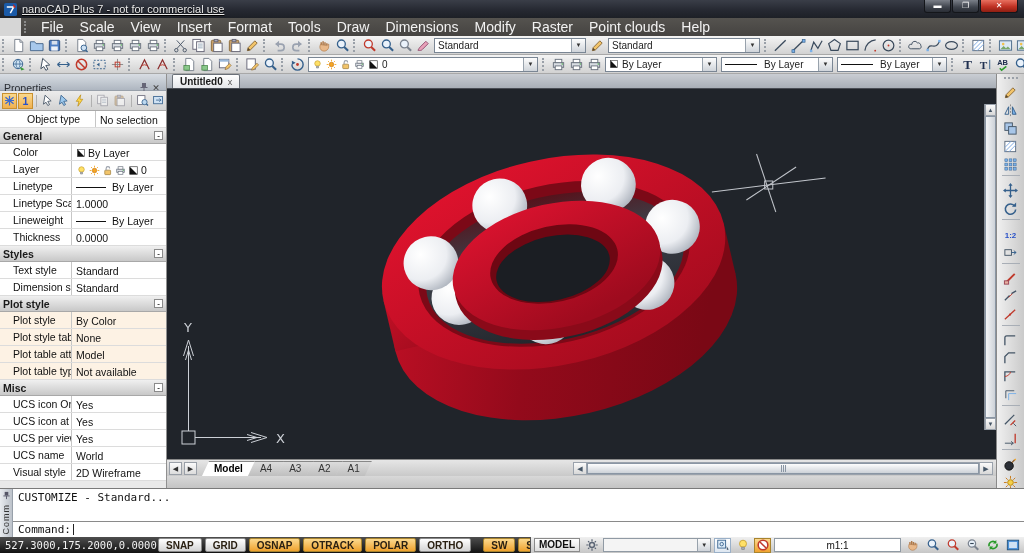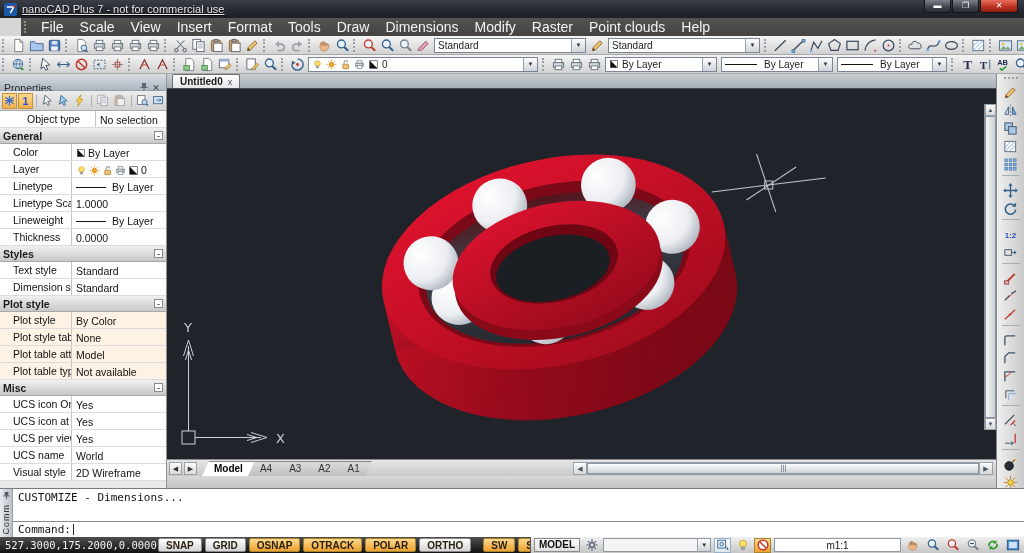--- a/index.html
+++ b/index.html
@@ -1098,21 +1098,21 @@
 <div class="cmdwin">
   <div class="cmdtab">
     <span class="pin"><svg width="9" height="9" viewBox="0 0 10 10">
           <rect x="3" y="1" width="4" height="4" fill="#556"></rect>
           <path d="M1.5 5.5h7M5 5.5V9" stroke="#556"></path>
         </svg></span>
     <span class="vtext">Comm</span>
   </div>
   <div class="cmdbody">
     <div class="cmdhist" id="cmdhist">
-        <div>CUSTOMIZE - Dimensions...</div>
+        <div>CUSTOMIZE - Standard...</div>
       </div>
     <div class="cmdline">
       <span>Command:</span>
       <span class="caret"></span>
     </div>
   </div>
 </div>
 
 <div class="status">
   <span class="coords">527.3000,175.2000,0.0000</span>

